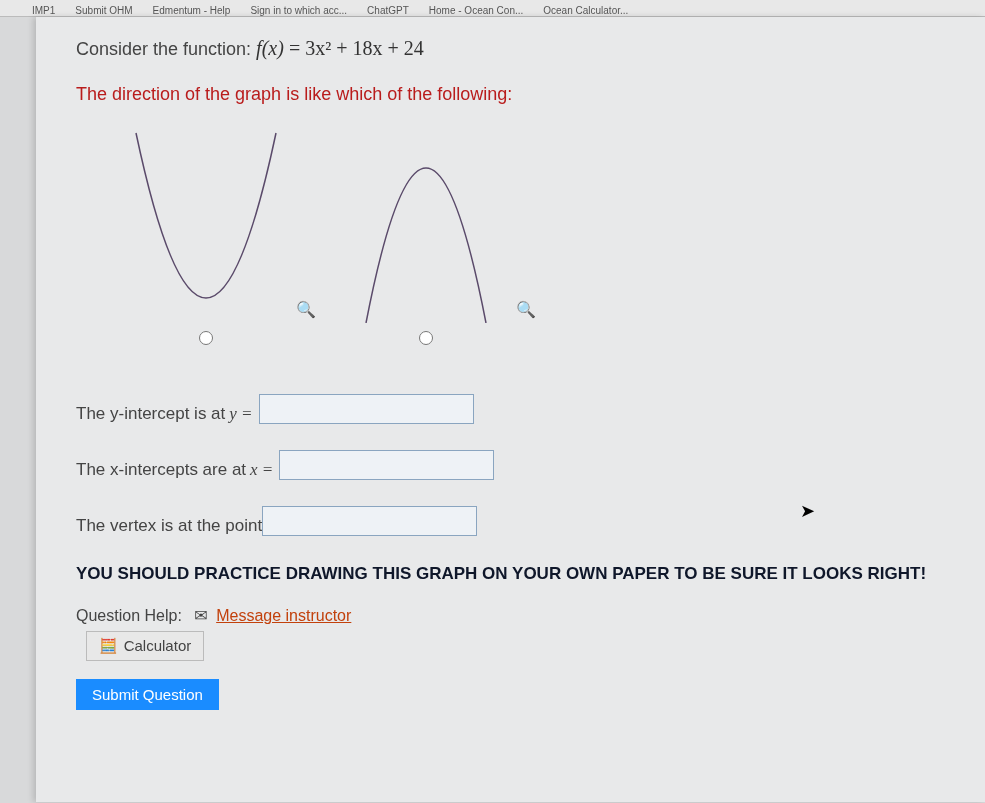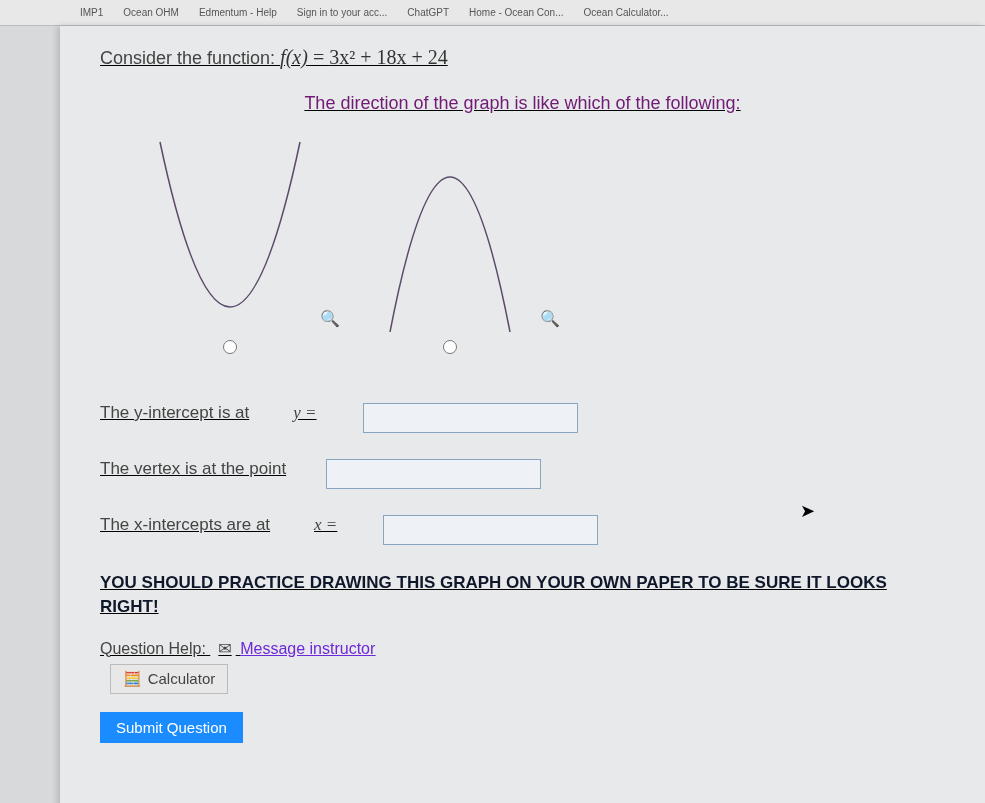--- a/index.html
+++ b/index.html
@@ -10,57 +10,55 @@
     body {
       font-family: Arial, Helvetica, sans-serif;
       background: #d8d9da;
       width: 985px;
       height: 803px;
       overflow: hidden;
       position: relative;
     }
     .browser-bar {
       background: #e8e8e8;
-      height: 26px;
+      height: 17px;
       width: 100%;
       border-bottom: 1px solid #bbb;
       font-size: 10px;
       color: #555;
       display: flex;
-      align-items: center;
-      padding-left: 80px;
+      align-items: flex-end;
+      padding-left: 32px;
       gap: 20px;
       overflow: hidden;
     }
     .browser-bar span {
       white-space: nowrap;
     }
     .content-wrapper {
       background: #e8e9ea;
-      margin-left: 60px;
+      margin-left: 36px;
       height: 785px;
       padding: 20px 40px 20px 40px;
       box-shadow: -3px 0 6px rgba(0,0,0,0.15);
-      text-decoration: underline;
     }
     .question-text {
       color: #444;
       font-size: 18px;
       margin-bottom: 24px;
     }
     .function-formula {
       font-family: 'Times New Roman', serif;
       font-size: 20px;
       color: #333;
     }
     .direction-text {
-      color: #701a75;
+      color: #b91c1c;
       font-size: 18px;
       margin-bottom: 18px;
-      text-align: center;
     }
     .graphs-row {
       display: flex;
       gap: 20px;
       margin-left: 30px;
       margin-bottom: 45px;
     }
     .graph-option {
       display: flex;
       flex-direction: column;
@@ -82,25 +80,24 @@
     .zoom-icon {
       position: absolute;
       bottom: 30px;
       right: -10px;
       color: #777;
       font-size: 16px;
       cursor: pointer;
     }
     .input-row {
       display: flex;
-      align-items: flex-start;
+      align-items: flex-end;
       margin-bottom: 26px;
       color: #444;
       font-size: 17px;
-      gap: 40px;
     }
     .input-row .equals {
       font-family: 'Times New Roman', serif;
       font-style: italic;
       margin: 0 6px 0 4px;
     }
     .text-input {
       border: 1px solid #8aa5c0;
       background: #eef2f6;
       height: 30px;
@@ -114,21 +111,21 @@
       font-size: 17px;
       margin-bottom: 20px;
       line-height: 1.4;
     }
     .help-row {
       color: #444;
       font-size: 16px;
       margin-bottom: 6px;
     }
     .help-link {
-      color: #6d28d9;
+      color: #c2410c;
       text-decoration: underline;
       cursor: pointer;
     }
     .mail-icon {
       margin: 0 4px 0 8px;
     }
     .tool-button {
       display: inline-flex;
       align-items: center;
       background: #e8e8e8;
@@ -161,23 +158,23 @@
       font-size: 18px;
       color: #000;
       pointer-events: none;
     }
   </style>
 </head>
 <body>
 
 <div class="browser-bar">
   <span>IMP1</span>
-  <span>Ocean OHM</span>
+  <span>Submit OHM</span>
   <span>Edmentum - Help</span>
-  <span>Sign in to your acc...</span>
+  <span>Sign in to which acc...</span>
   <span>ChatGPT</span>
   <span>Home - Ocean Con...</span>
   <span>Ocean Calculator...</span>
 </div>
 
 <div class="content-wrapper">
 
   <div class="question-text">
     <span>Consider the function: </span>
     <span class="function-formula">
@@ -208,27 +205,27 @@
     </div>
   </div>
 
   <div class="input-row">
     <span>The y-intercept is at </span>
     <span class="equals">y =</span>
     <input type="text" class="text-input" value="" style="">
   </div>
 
   <div class="input-row">
-    <span>The vertex is at the point </span>
-    <input type="text" class="text-input" value="" style="">
-  </div>
-
-  <div class="input-row">
     <span>The x-intercepts are at </span>
     <span class="equals">x =</span>
+    <input type="text" class="text-input" value="" style="">
+  </div>
+
+  <div class="input-row">
+    <span>The vertex is at the point </span>
     <input type="text" class="text-input" value="" style="">
   </div>
 
   <div class="practice-text">YOU SHOULD PRACTICE DRAWING THIS GRAPH ON YOUR OWN PAPER TO BE SURE IT LOOKS RIGHT!</div>
 
   <div class="help-row">
     <span>Question Help:</span>
     <span class="mail-icon">✉</span>
     <span class="help-link">Message instructor</span>
   </div>

